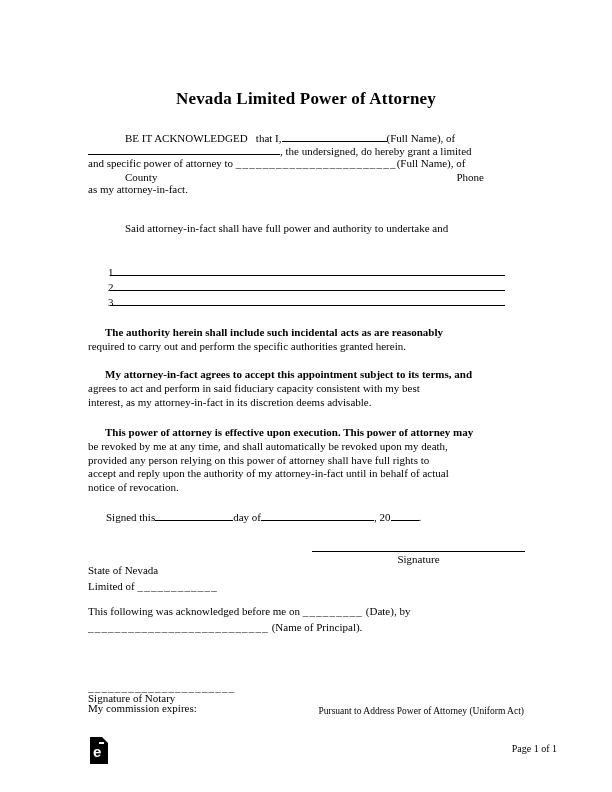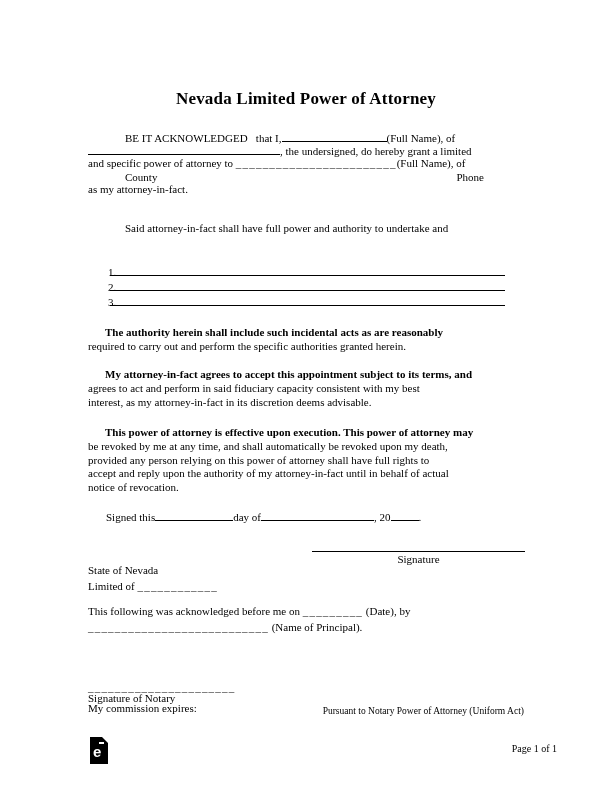--- a/index.html
+++ b/index.html
@@ -137,21 +137,21 @@
     <div class="bl"><span class="t">This following was acknowledged before me on </span><span class="t dash">_________</span><span class="t"> (Date), by</span></div>
     <div class="bl"><span class="t dash">___________________________</span><span class="t"> (Name of Principal).</span></div>
   </div>
 
   <div class="block notary" style="top:666px;margin-top:16px;">
     <div class="bl"><span class="t dash">______________________</span></div>
     <div class="bl">Signature of Notary</div>
     <div class="bl">My commission expires:</div>
   </div>
 
-  <div class="footer-cite">Pursuant to Notary Power of Attorney (Uniform Act)</div>
+  <div class="footer-cite">Pursuant to Address Power of Attorney (Uniform Act)</div>
 
   <div class="logo">
     <span class="glyph">e</span>
     <span class="bar"></span>
   </div>
 
   <div class="pagenum">Page 1 of 1</div>
 
 </div>
 

